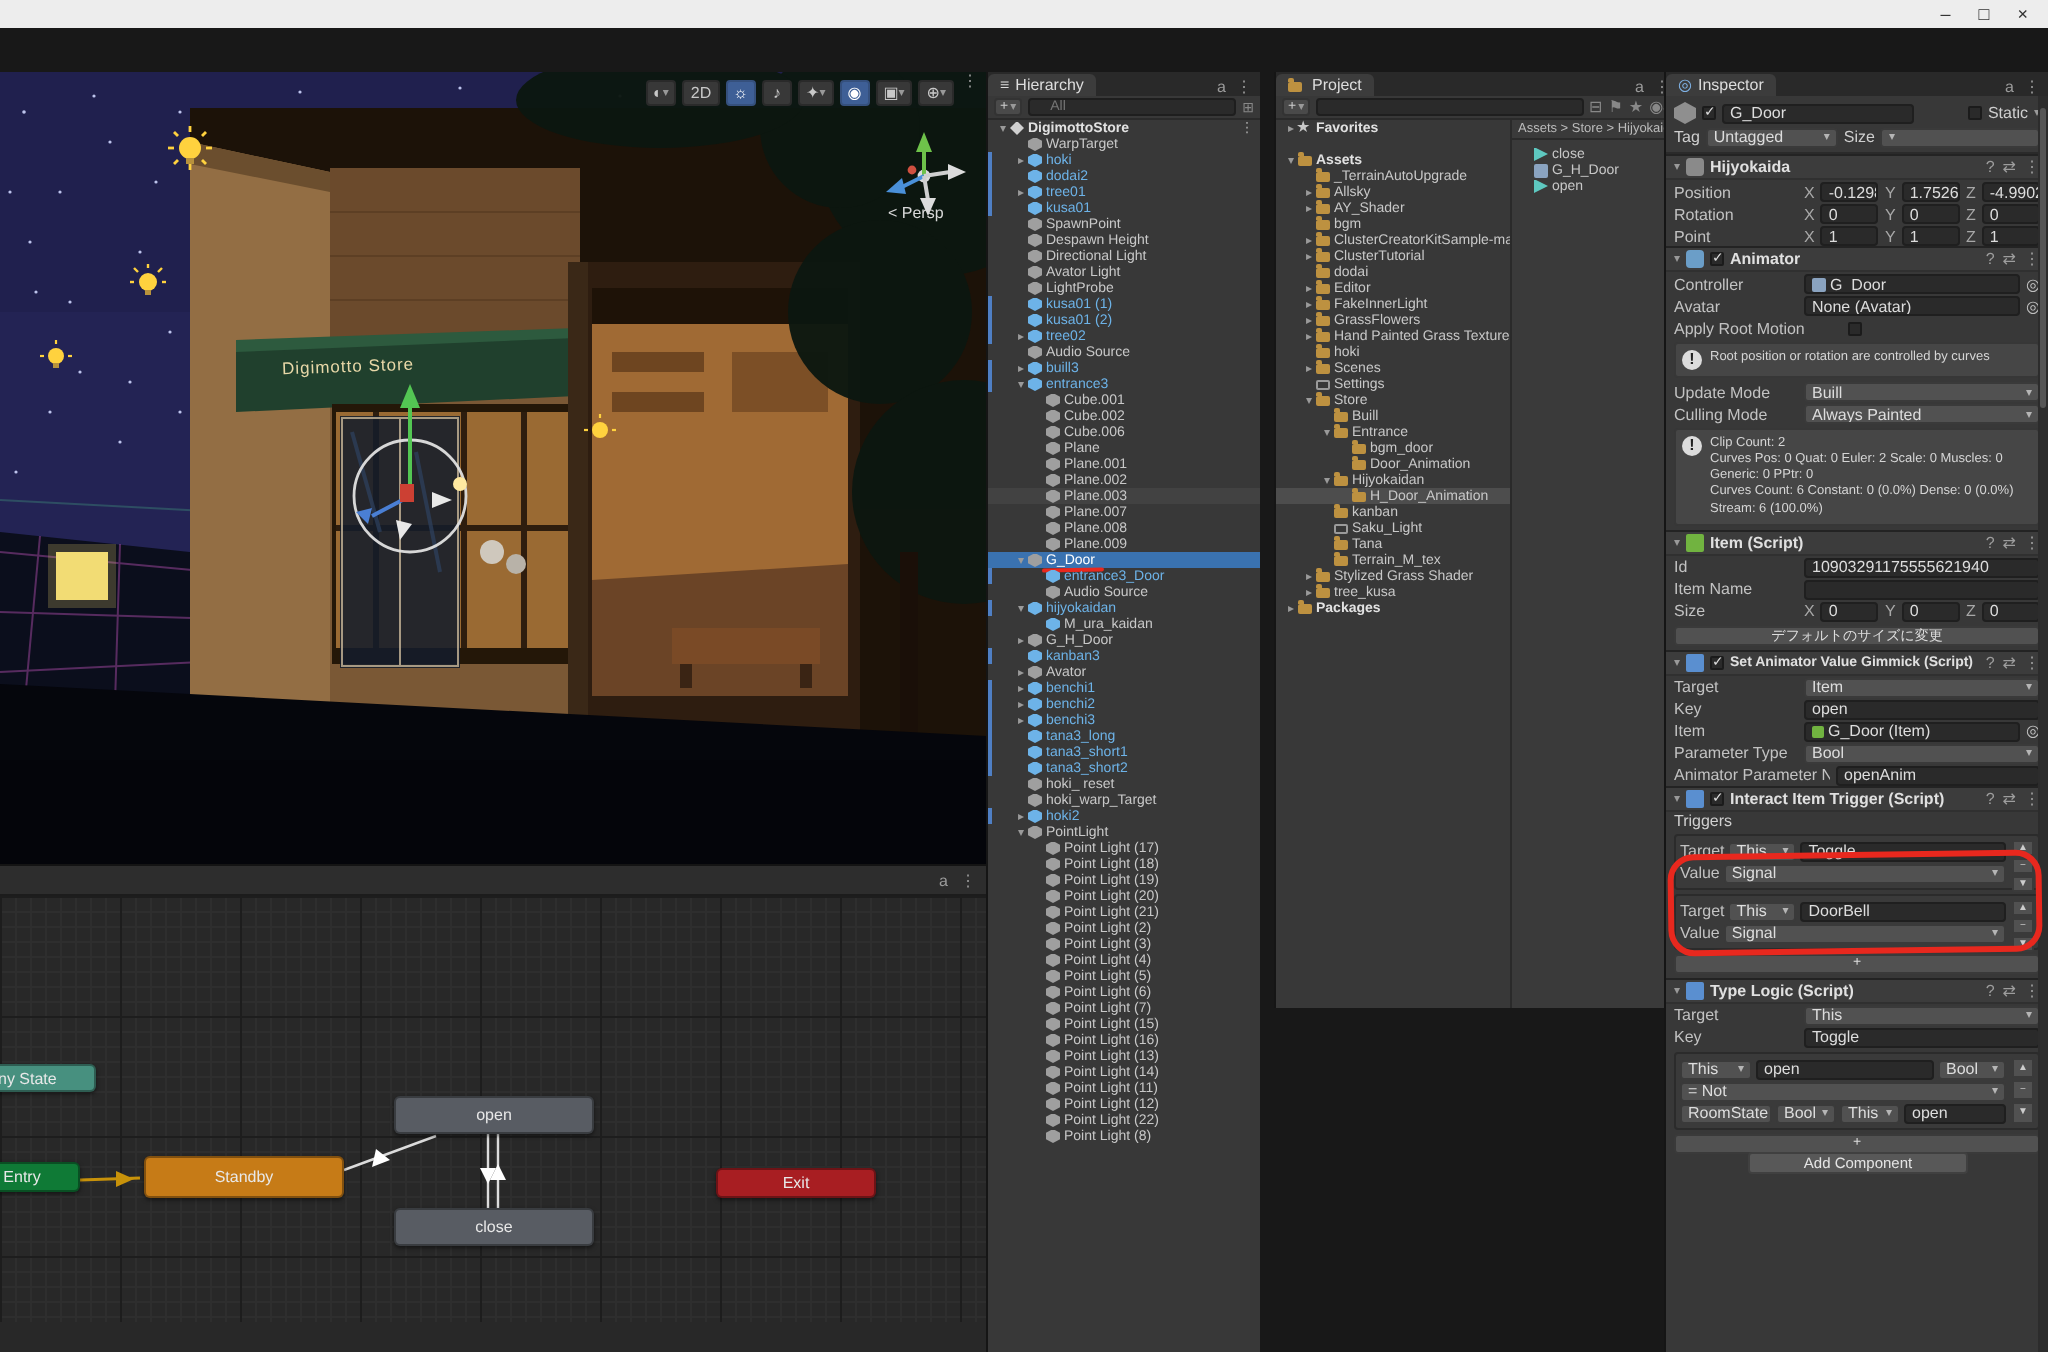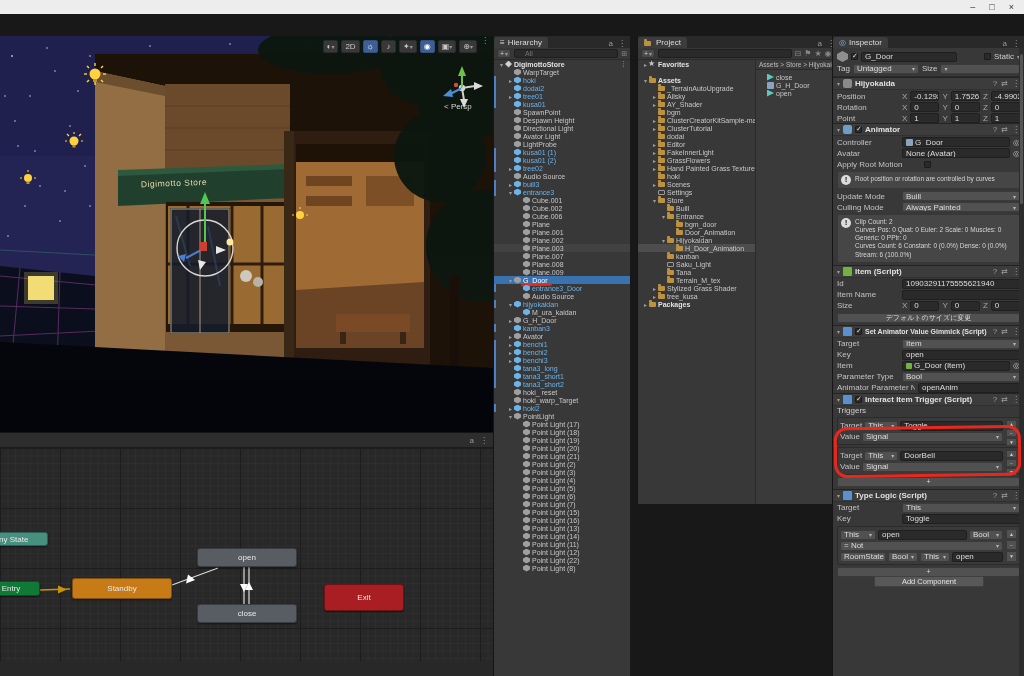--- a/index.html
+++ b/index.html
@@ -80,21 +80,21 @@
     background-image:
       linear-gradient(#1d1d1d 1px,transparent 1px),linear-gradient(90deg,#1d1d1d 1px,transparent 1px),
       linear-gradient(#2e2e2e 1px,transparent 1px),linear-gradient(90deg,#2e2e2e 1px,transparent 1px);
     background-size:60px 60px,60px 60px,7.5px 7.5px,7.5px 7.5px;background-color:#282828}
   .node{position:absolute;border-radius:3px;color:#e8e8e8;font-size:8px;display:flex;align-items:center;justify-content:center;box-shadow:0 1px 2px rgba(0,0,0,.5);border:1px solid rgba(0,0,0,.35)}
   #nd-any{left:-26px;top:84px;width:74px;height:14px;background:var(--teal)}
   #nd-entry{left:-18px;top:133px;width:58px;height:15px;background:var(--green)}
   #nd-standby{left:72px;top:130px;width:100px;height:21px;background:var(--orange)}
   #nd-open{left:197px;top:100px;width:100px;height:19px;background:var(--gray)}
   #nd-close{left:197px;top:156px;width:100px;height:19px;background:var(--gray)}
-  #nd-exit{left:324px;top:136px;width:80px;height:27px;background:var(--exitred)}
+  #nd-exit{left:358px;top:136px;width:80px;height:15px;background:var(--exitred)}
 
   
   #insp{left:832px;top:36px;width:192px;height:640px;font-size:8px}
   .ihdr{background:#383838;padding:2px 4px;border-bottom:1px solid #2a2a2a}
   .objrow{display:flex;align-items:center;gap:3px;height:13px}
   .tagrow{display:flex;align-items:center;gap:3px;height:11px}
   .cb{width:7px;height:7px;background:#2a2a2a;border:1px solid #1b1b1b;border-radius:1px;position:relative;flex:none}
   .cb.on::after{content:"✓";position:absolute;left:0px;top:-2px;font-size:7px;color:#ddd}
   .bigcube{width:11px;height:11px;background:#8f8f8f;clip-path:polygon(50% 0,100% 27%,100% 73%,50% 100%,0 73%,0 27%);flex:none}
   .fld{background:#2a2a2a;border:1px solid #1f1f1f;border-radius:2px;height:10px;display:flex;align-items:center;padding:0 3px;color:#ddd;overflow:hidden;white-space:nowrap}

